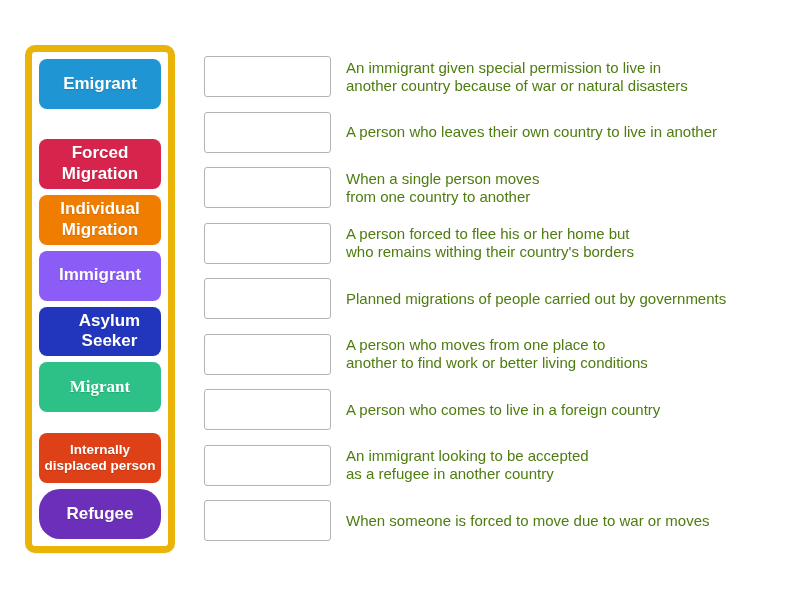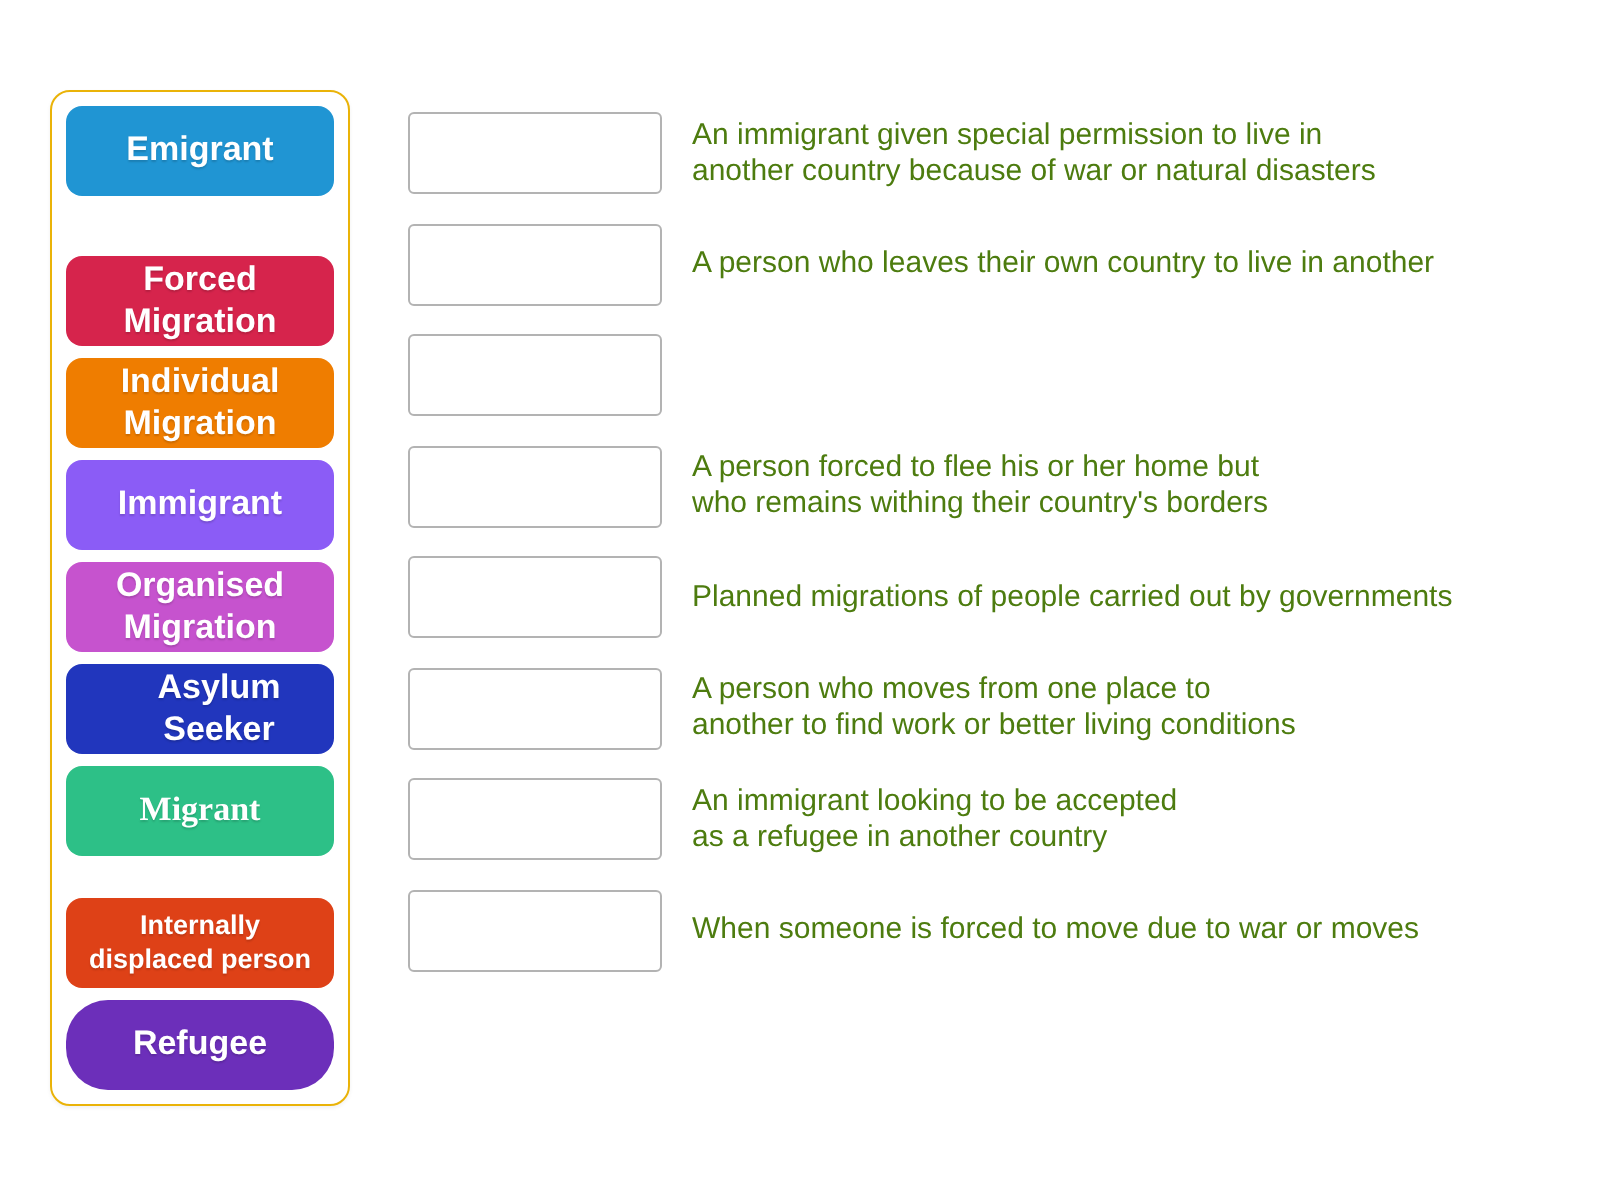--- a/index.html
+++ b/index.html
@@ -13,21 +13,21 @@
     overflow: hidden;
   }
   
   .terms-panel {
     position: absolute;
     left: 25px;
     top: 45px;
     width: 150px;
     height: 508px;
     background: #ffffff;
-    border: 1px solid #eab308;
+    border: 7px solid #eab308;
     border-radius: 10px;
     padding: 7px;
     display: flex;
     flex-direction: column;
     gap: 6px;
     box-shadow: 0 1px 2px rgba(0,0,0,0.06);
   }
   .tile {
     flex: 1 1 0;
     border-radius: 8px;
@@ -78,56 +78,61 @@
 </head>
 <body>
 
 <div class="canvas">
 
   <div class="terms-panel">
     <div class="tile" style="background-color: rgb(32, 149, 211);">Emigrant</div>
     <div class="tile" style="background-color: rgb(214, 36, 76); margin-top: 24px;">Forced Migration</div>
     <div class="tile" style="background-color: rgb(239, 125, 0);">Individual Migration</div>
     <div class="tile" style="background-color: #8b5cf6;">Immigrant</div>
-    <div class="tile" style="background-color: rgb(198, 83, 206);">Organised Migration</div>
     <div class="tile" style="background-color: rgb(33, 54, 189); padding-left: 24px;">Asylum Seeker</div>
     <div class="tile" style="background-color: rgb(45, 192, 135); font-family: Liberation Serif, serif;">Migrant</div>
     <div class="tile small" style="background-color: rgb(222, 65, 23); margin-top: 15px;">Internally displaced person</div>
     <div class="tile" style="background-color: rgb(108, 47, 186); border-radius: 21px;">Refugee</div>
   </div>
 
   <div class="rows">
     <div class="row">
       <div class="answer-box"></div>
       <div class="definition">An immigrant given special permission to live in
 another country because of war or natural disasters</div>
     </div>
     <div class="row">
       <div class="answer-box"></div>
       <div class="definition">A person who leaves their own country to live in another</div>
     </div>
     <div class="row">
       <div class="answer-box"></div>
+      <div class="definition">When a single person moves
+from one country to another</div>
     </div>
     <div class="row">
       <div class="answer-box"></div>
       <div class="definition">A person forced to flee his or her home but
 who remains withing their country's borders</div>
     </div>
     <div class="row">
       <div class="answer-box"></div>
       <div class="definition">Planned migrations of people carried out by governments</div>
     </div>
     <div class="row">
       <div class="answer-box"></div>
       <div class="definition">A person who moves from one place to
 another to find work or better living conditions</div>
     </div>
     <div class="row">
       <div class="answer-box"></div>
+      <div class="definition">A person who comes to live in a foreign country</div>
+    </div>
+    <div class="row">
+      <div class="answer-box"></div>
       <div class="definition">An immigrant looking to be accepted
 as a refugee in another country</div>
     </div>
     <div class="row">
       <div class="answer-box"></div>
       <div class="definition">When someone is forced to move due to war or moves</div>
     </div>
   </div>
 
 </div>

